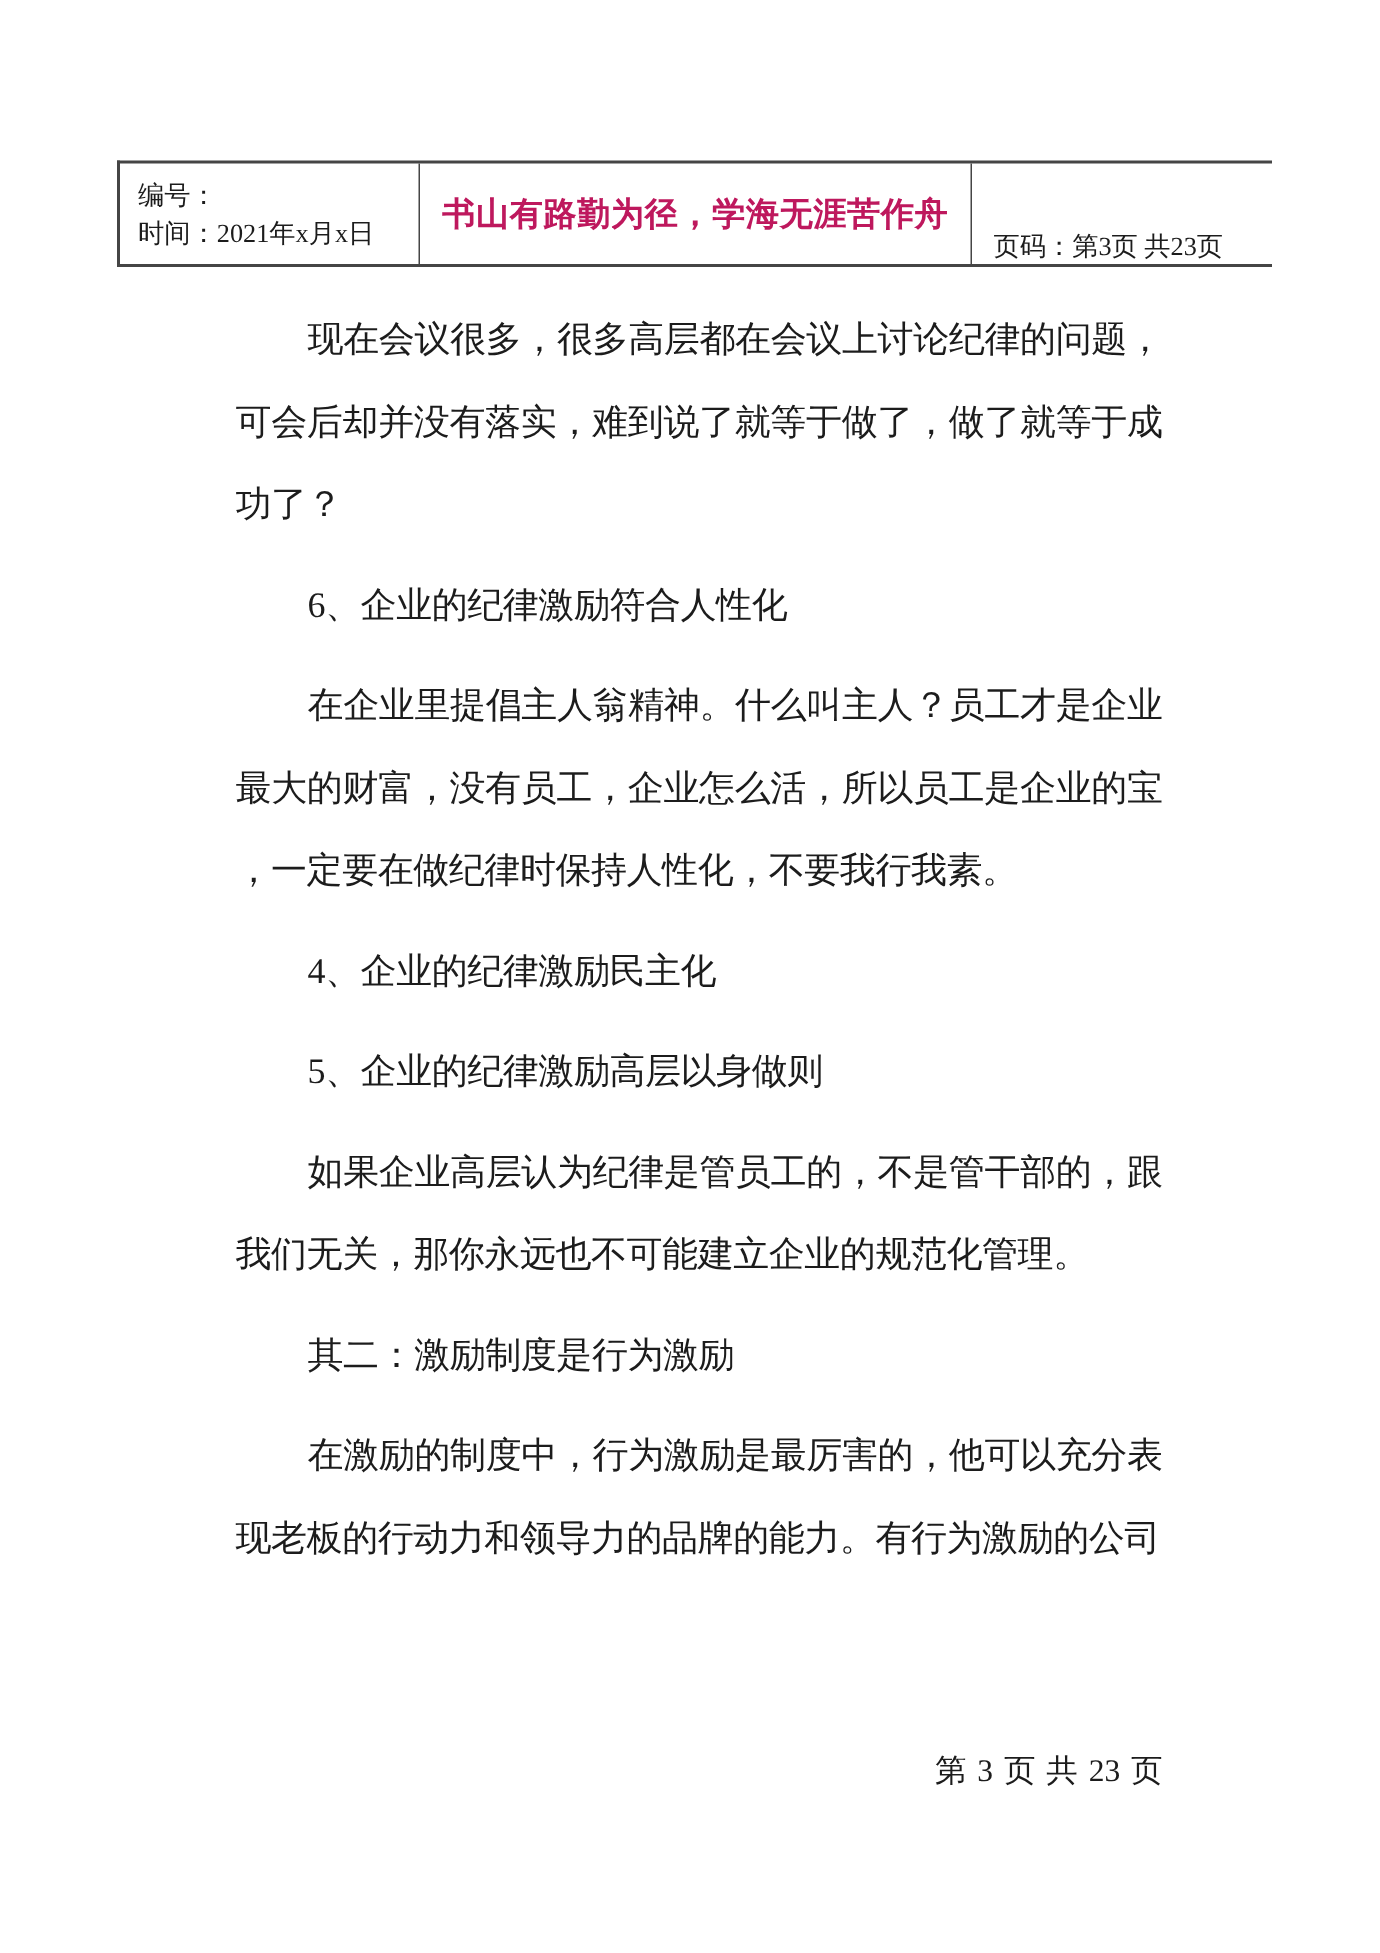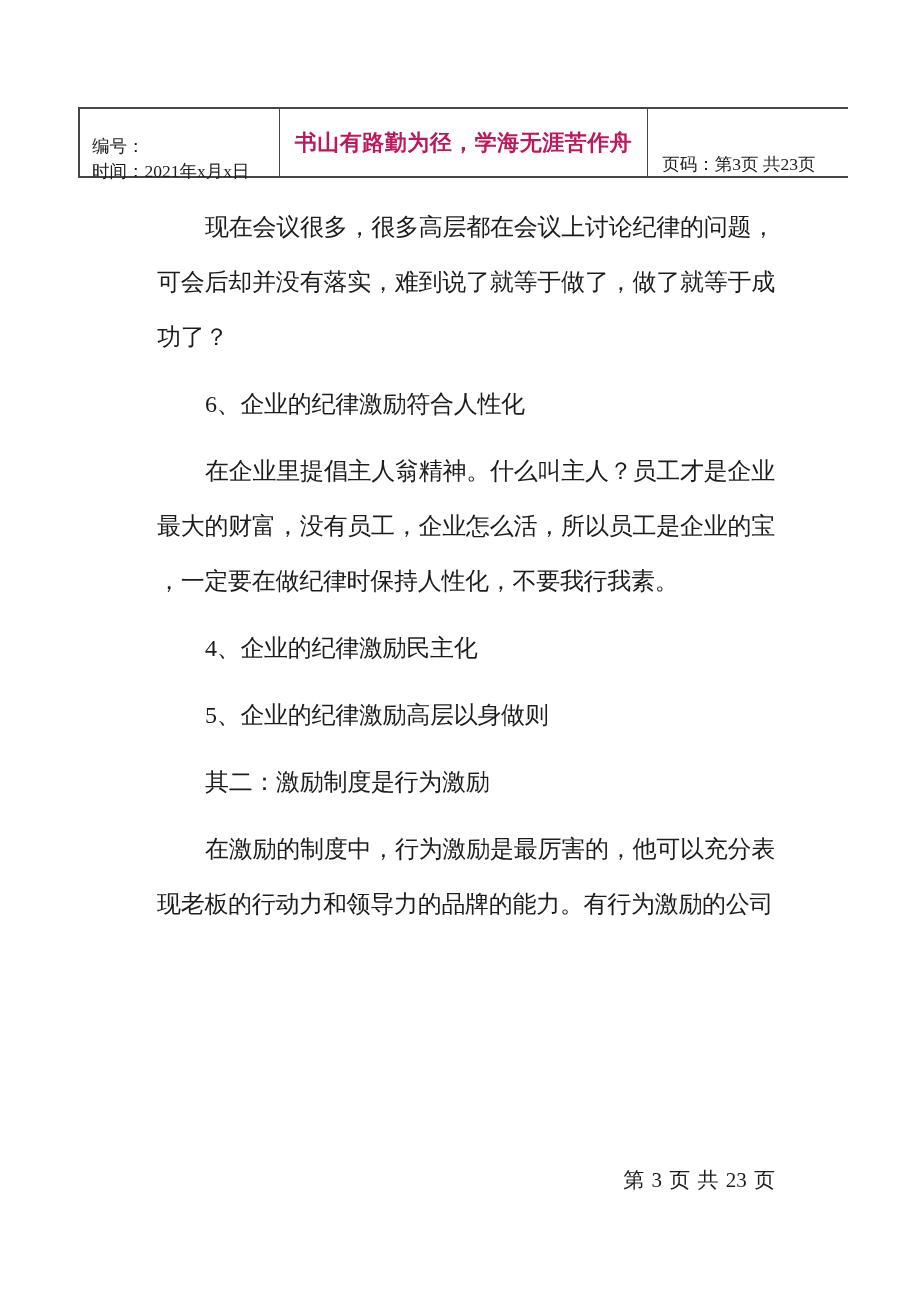--- a/index.html
+++ b/index.html
@@ -28,21 +28,21 @@
     border-top: 2px solid #454545;
     border-bottom: 2px solid #454545;
     border-left: 2px solid #454545;
   }
   .header-cell {
     box-sizing: border-box;
     height: 100%;
   }
   .cell-meta {
     width: 200px;
-    padding: 25px 0 0 12px;
+    padding: 9px 0 0 12px;
     font-size: 17.5px;
     line-height: 25px;
     border-right: 1px solid #454545;
   }
   .cell-motto {
     width: 369px;
     display: flex;
     align-items: center;
     justify-content: center;
     font-size: 22px;
@@ -103,20 +103,21 @@
       <span>页码：第3页 共23页</span>
     </div>
   </div>
 
   <div class="doc-body">
     <p>现在会议很多，很多高层都在会议上讨论纪律的问题，可会后却并没有落实，难到说了就等于做了，做了就等于成功了？</p>
     <p>6、企业的纪律激励符合人性化</p>
     <p>在企业里提倡主人翁精神。什么叫主人？员工才是企业最大的财富，没有员工，企业怎么活，所以员工是企业的宝，一定要在做纪律时保持人性化，不要我行我素。</p>
     <p>4、企业的纪律激励民主化</p>
     <p>5、企业的纪律激励高层以身做则</p>
+    <p>如果企业高层认为纪律是管员工的，不是管干部的，跟我们无关，那你永远也不可能建立企业的规范化管理。</p>
     <p>其二：激励制度是行为激励</p>
     <p>在激励的制度中，行为激励是最厉害的，他可以充分表现老板的行动力和领导力的品牌的能力。有行为激励的公司</p>
   </div>
 
   <div class="doc-footer">
     <span>第 3 页 共 23 页</span>
   </div>
 
 </div>
 

